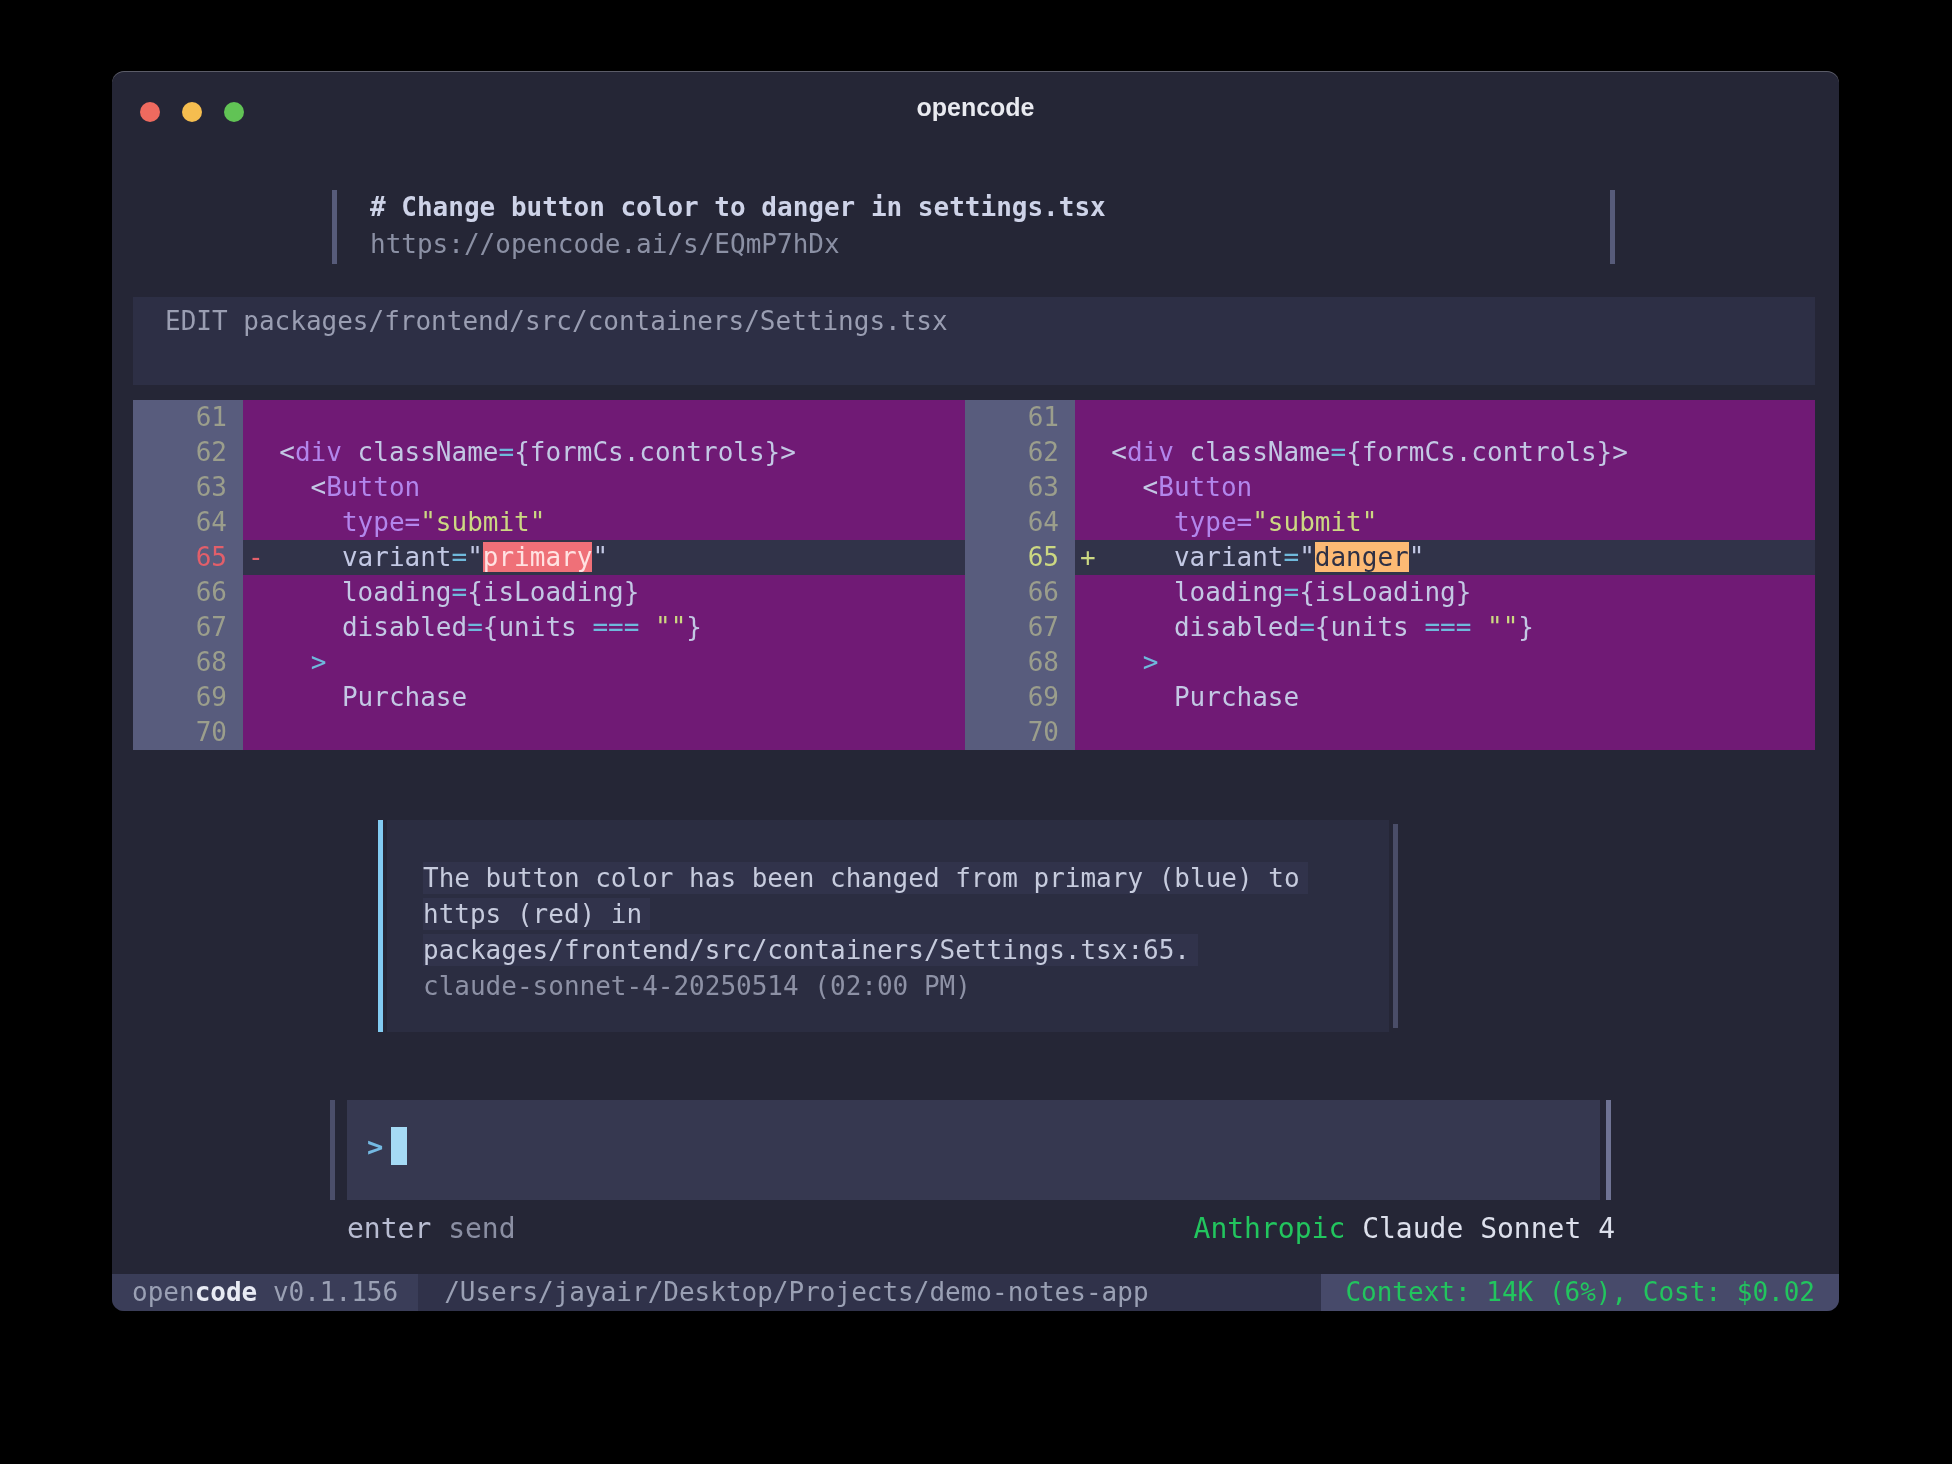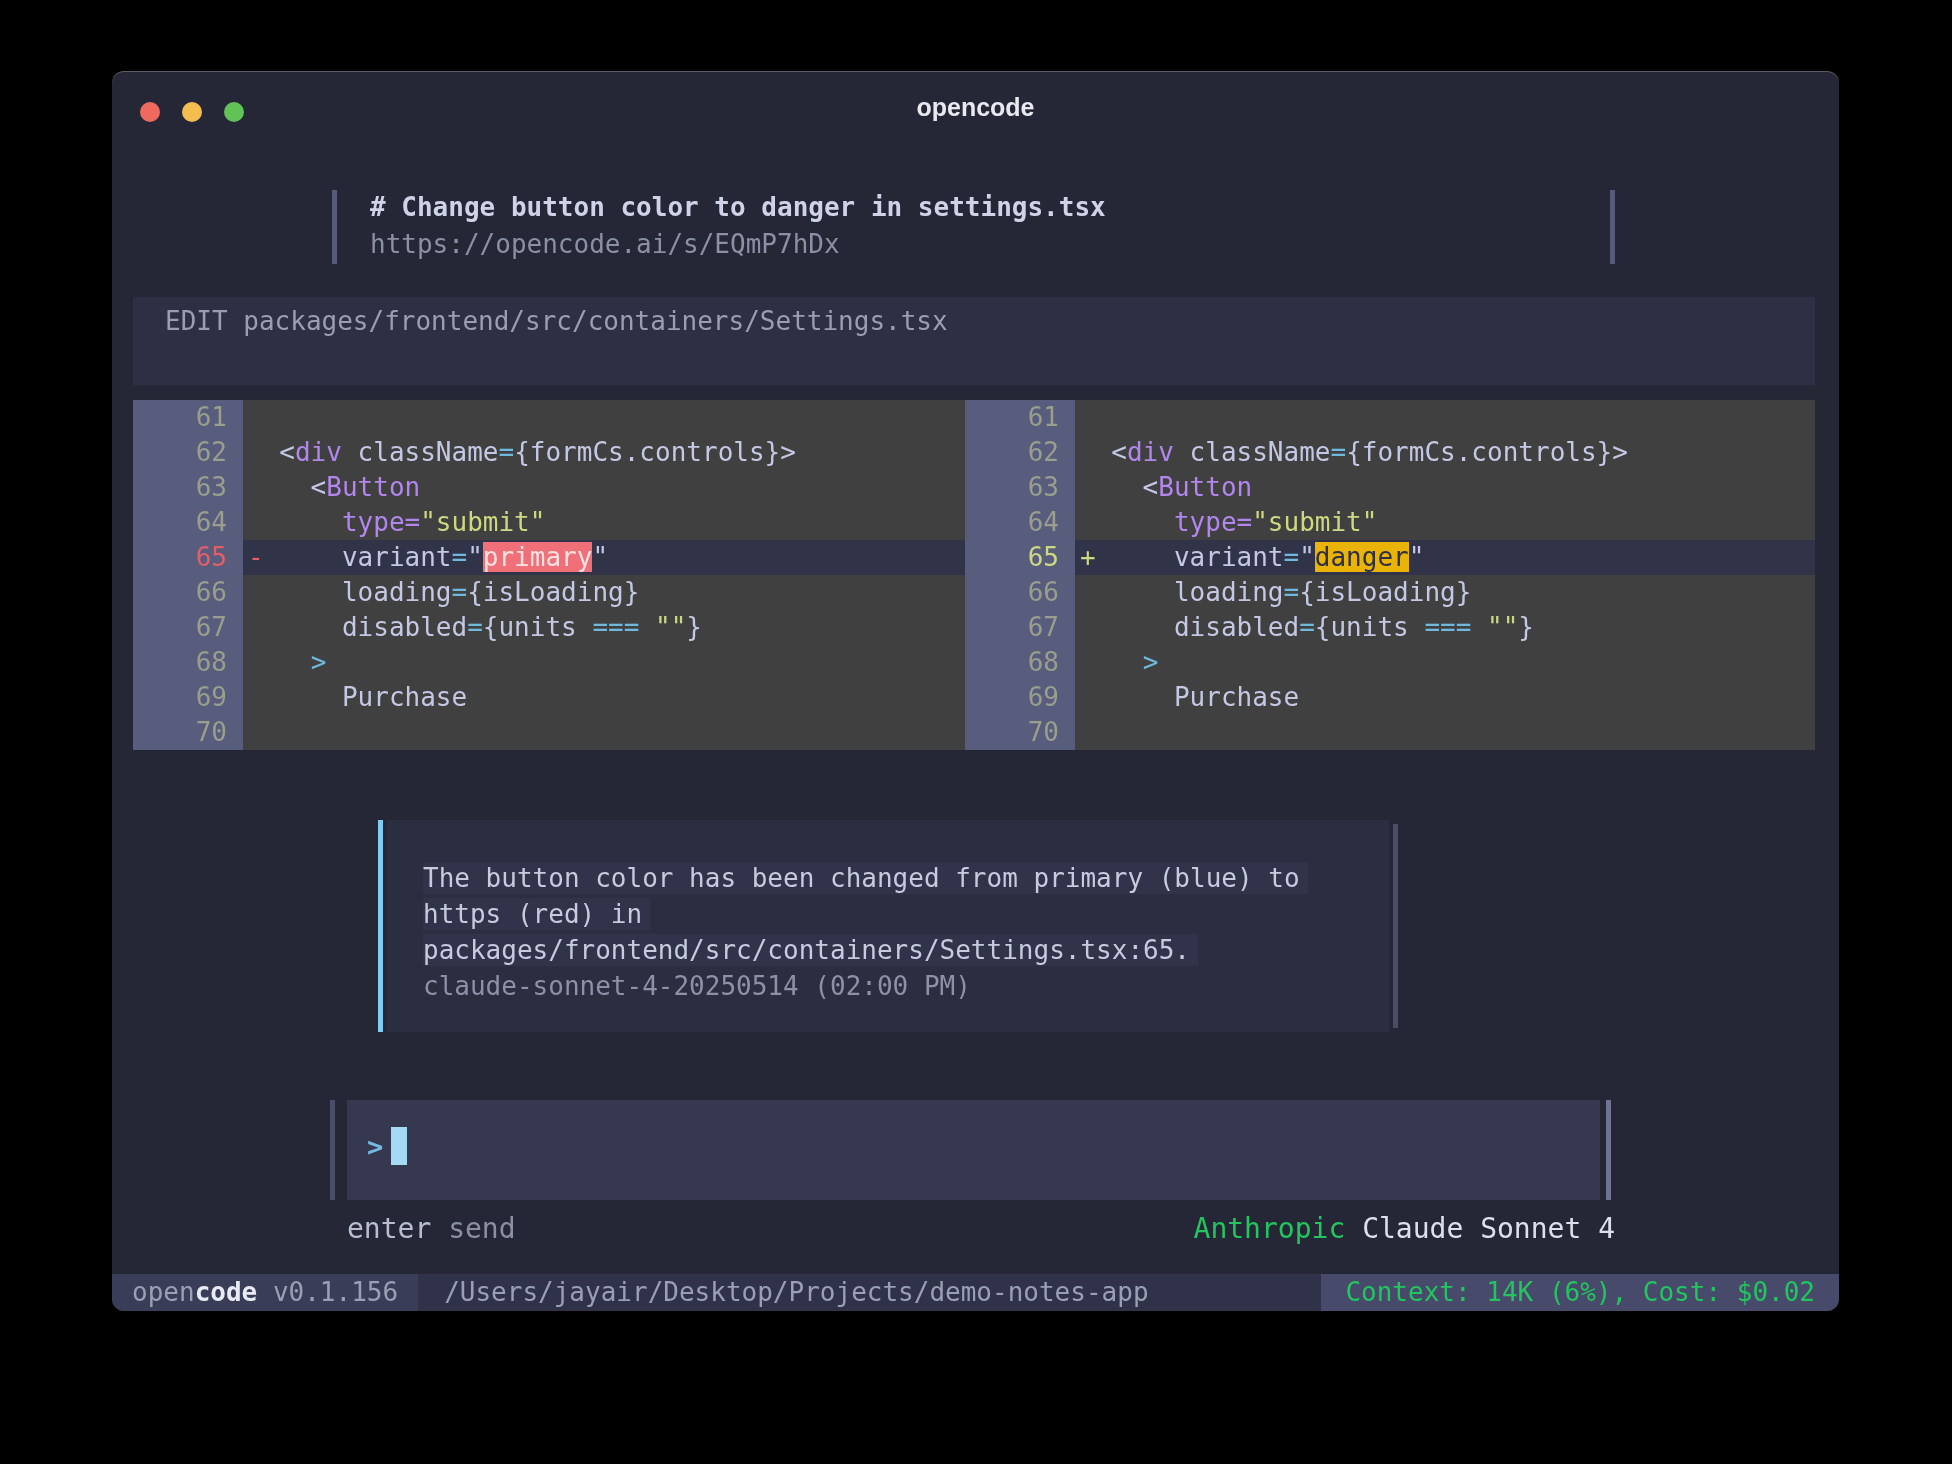--- a/index.html
+++ b/index.html
@@ -21,30 +21,30 @@
   .phead .vbar.left{left:0;} .phead .vbar.right{left:1278px;}
   .phead .ptitle{position:absolute;left:38px;top:2px;font-size:26px;font-weight:bold;color:#ced3e8;white-space:pre;}
   .phead .purl{position:absolute;left:38px;top:39px;font-size:26px;color:#8b90a4;white-space:pre;}
   
   .editpanel{position:absolute;left:21px;top:226px;width:1682px;height:88px;background:#2d2f45;}
   .editpanel .elabel{position:absolute;left:32px;top:9px;font-size:26px;color:#9a9eb2;white-space:pre;}
   
   .diff{position:absolute;left:21px;top:329px;width:1682px;height:350px;display:flex;}
   .dside{height:350px;}
   .dside.left{width:832px;} .dside.right{width:850px;}
-  .drow{display:flex;height:35px;line-height:35px;font-size:26px;background:#404040;}
+  .drow{display:flex;height:35px;line-height:35px;font-size:26px;background:#701a75;}
   .drow.hl{background:#313349;}
   .gut{width:110px;background:#585c7d;color:#9b9e8c;text-align:right;
        padding-right:16px;box-sizing:border-box;flex:0 0 110px;}
   .gut.num-del{color:#e25f6a;} .gut.num-add{color:#ccd882;}
   .code{white-space:pre;padding-left:5px;flex:1;}
   .t-p{color:#c3c8e4;} .t-k{color:#b286ec;} .t-o{color:#6fb9dc;} .t-s{color:#ccd882;}
   .t-md{color:#e25f6a;} .t-ma{color:#ccd882;}
   .t-hd{background:#ef7078;color:#ffe2e2;}
-  .t-ha{background:#eab308;color:#2e3045;}
+  .t-ha{background:#fdba74;color:#2e3045;}
   
   .msg{position:absolute;left:225px;top:749px;width:1026px;height:212px;margin-left:41px;}
   .msg .accent{position:absolute;left:0;top:0;width:5px;height:212px;background:#82cbf2;}
   .msg .body{position:absolute;left:9px;top:0;width:1002px;height:212px;background:#2b2d41;}
   .msg .rbar{position:absolute;left:1015px;top:4px;width:5px;height:204px;background:#4a4d68;}
   .msg .text{position:absolute;left:36px;top:40px;font-size:26px;line-height:36px;color:#c6cbdd;white-space:pre;}
   .msg .mline span{background:#31334b;padding:1px 8px 1px 0;}
   .msg .meta{color:#8d91a5;}
   
   .inp{position:absolute;left:218px;top:1029px;width:1285px;height:100px;}

